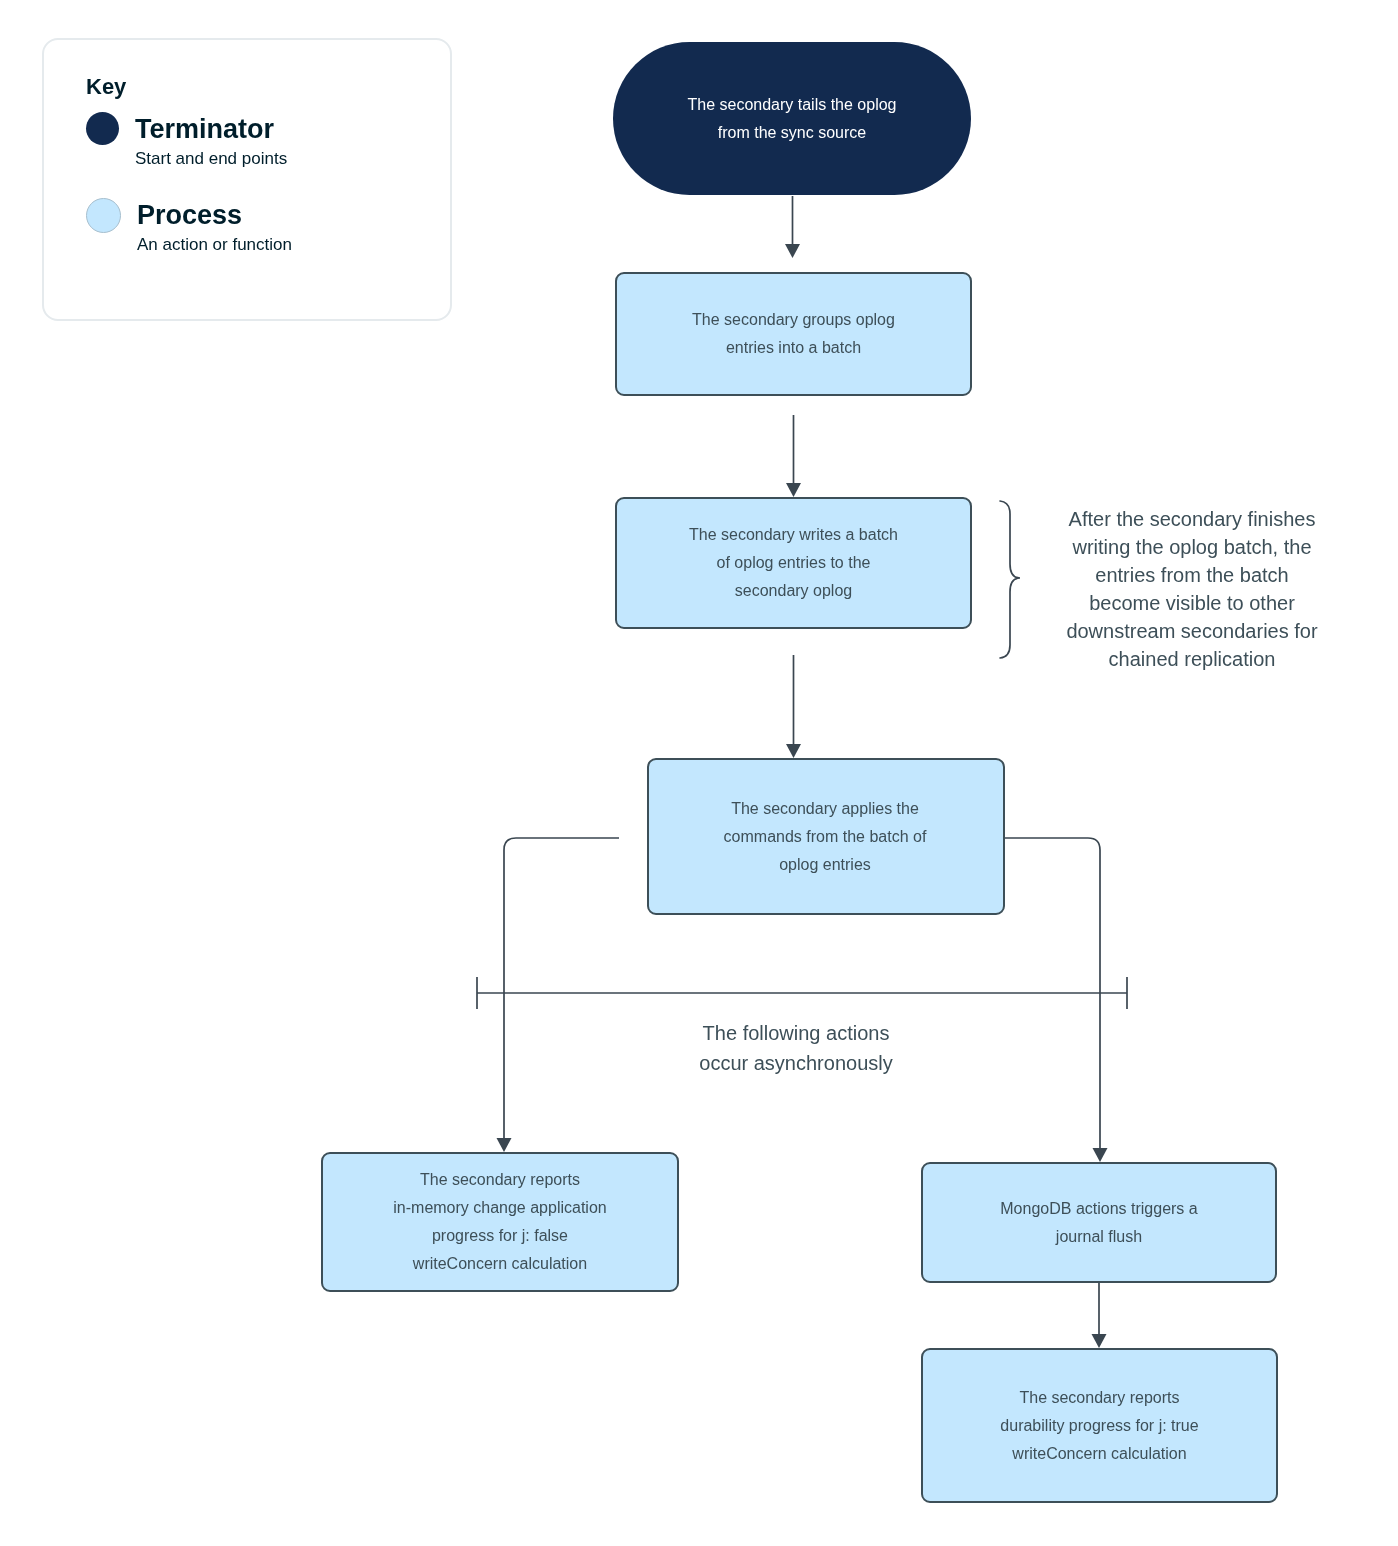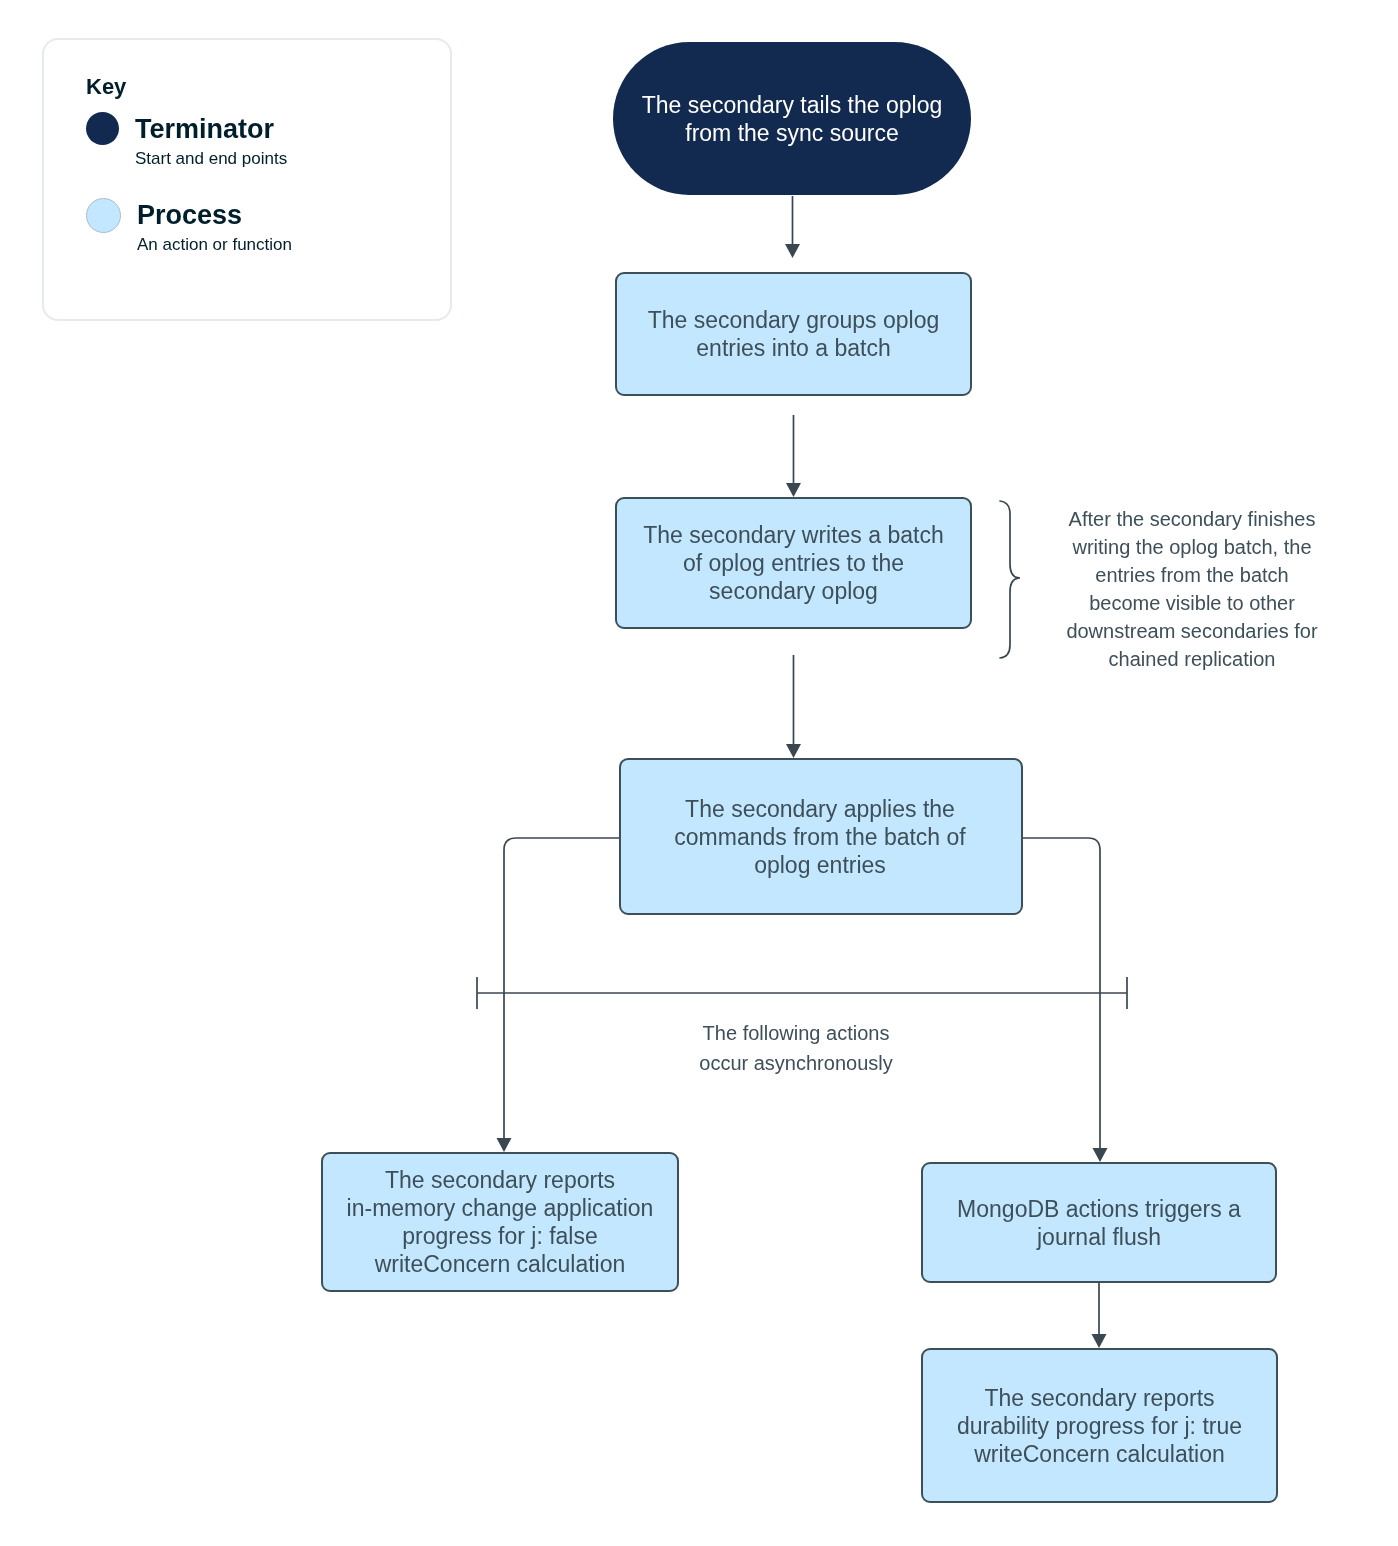--- a/index.html
+++ b/index.html
@@ -25,21 +25,21 @@
   .node {
     position: absolute;
     box-sizing: border-box;
     background: #C3E7FE;
     border: 2px solid #3D4F58;
     border-radius: 9px;
     display: flex;
     align-items: center;
     justify-content: center;
     text-align: center;
-    font-size: 23px;
+    font-size: 16px;
     line-height: 28px;
     color: #3D4F58;
     white-space: pre-line;
     padding: 10px 18px;
   }
   .node.terminator {
     background: #122A4F;
     border: none;
     border-radius: 80px;
     color: #ffffff;
@@ -157,21 +157,21 @@
   <div class="node terminator" style="left:613px; top:42px; width:358px; height:153px;">The secondary tails the oplog
 from the sync source</div>
 
   <div class="node" style="left:615px; top:272px; width:357px; height:124px;">The secondary groups oplog
 entries into a batch</div>
 
   <div class="node" style="left:615px; top:497px; width:357px; height:132px;">The secondary writes a batch
 of oplog entries to the
 secondary oplog</div>
 
-  <div class="node" style="left:619px; top:758px; width:404px; height:157px;padding-left:16px;">The secondary applies the
+  <div class="node" style="left:647px; top:758px; width:358px; height:157px;padding-left:16px;">The secondary applies the
 commands from the batch of
 oplog entries</div>
 
   <div class="node" style="left:321px; top:1152px; width:358px; height:140px;">The secondary reports
 in-memory change application
 progress for j: false
 writeConcern calculation</div>
 
   <div class="node" style="left:921px; top:1162px; width:356px; height:121px;">MongoDB actions triggers a
 journal flush</div>

